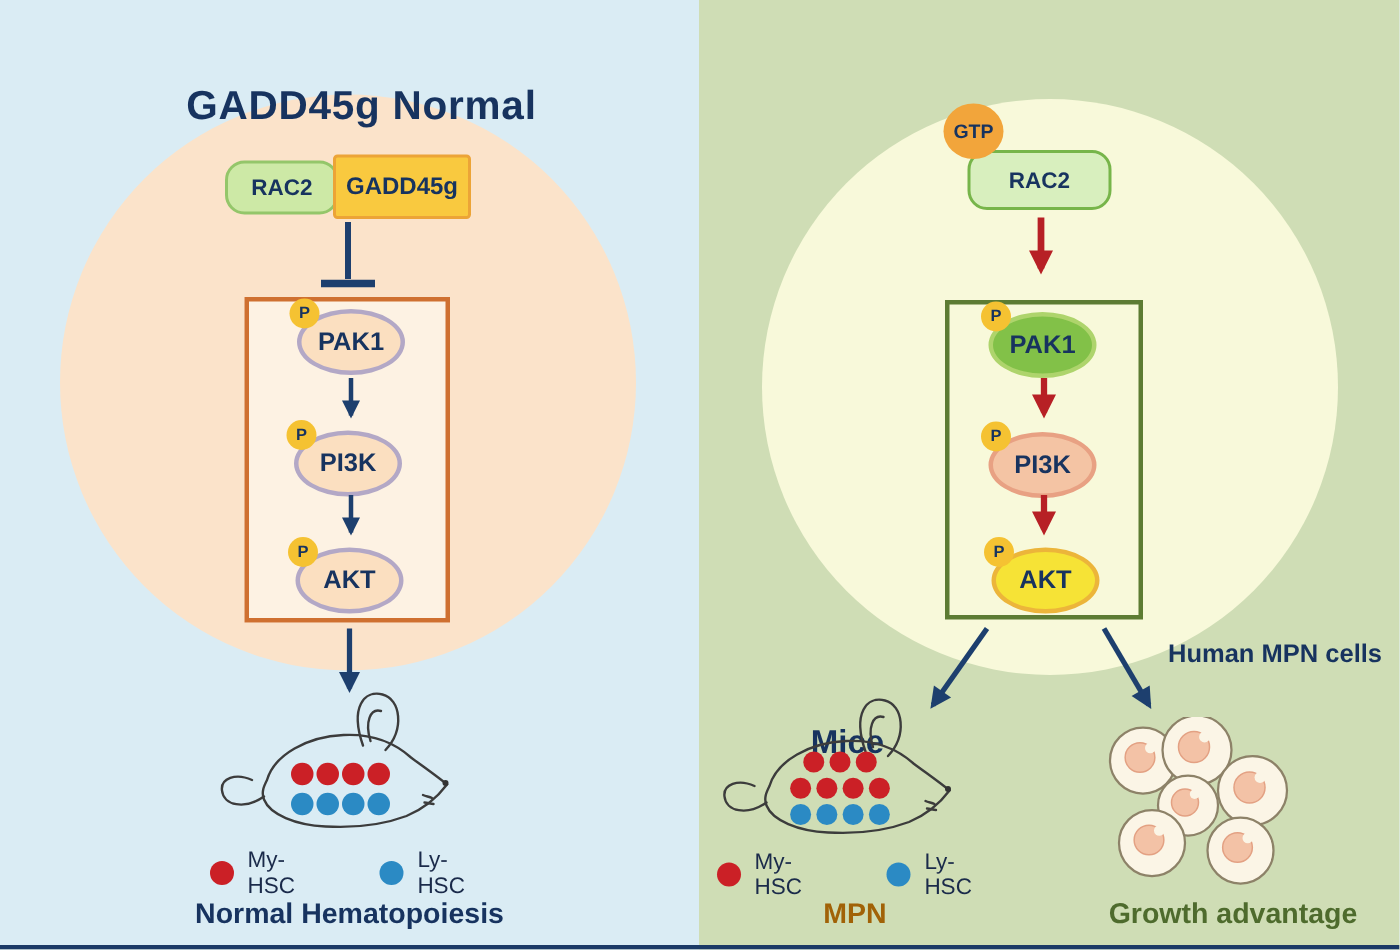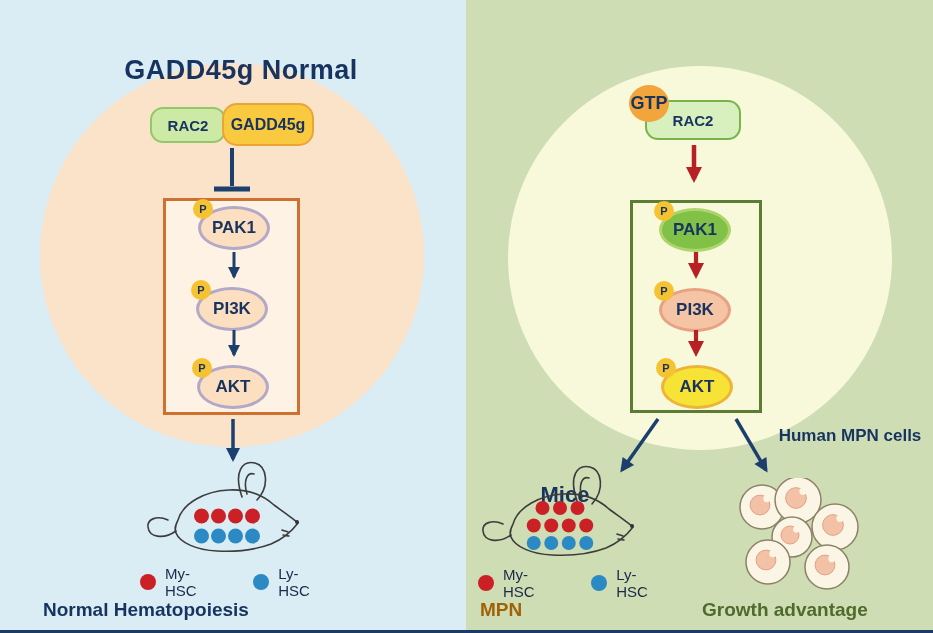--- a/index.html
+++ b/index.html
@@ -9,23 +9,23 @@
   #panel-left{left:0;width:466px;background:#daecf4;}
   #panel-right{left:466px;width:467px;background:#cfddb5;}
   .halo{position:absolute;border-radius:50%;}
   #halo-left{left:40px;top:63px;width:384px;height:384px;background:#fbe3ca;}
   #halo-right{left:508px;top:66px;width:384px;height:384px;background:#f8f9da;}
   .title{position:absolute;top:16px;width:482px;text-align:center;font-size:27px;font-weight:bold;letter-spacing:.5px;margin-top:39px;}
   #title-left{left:0;color:#17335f;}
   #title-right{left:466px;color:#4e6b2d;}
   .pill{position:absolute;display:flex;align-items:center;justify-content:center;font-weight:bold;color:#17335f;box-sizing:border-box;}
   #rac2-left{left:150px;top:107px;width:76px;height:36px;background:#cde9a6;border:2px solid #94c66a;border-radius:13px;font-size:15px;z-index:3;}
-  #gadd45g-pill{left:222px;top:103px;width:92px;height:43px;background:#f9c93f;border:2px solid #eca437;border-radius:15px;font-size:16px;z-index:4;}
+  #gadd45g-pill{left:222px;top:103px;width:92px;height:43px;background:#f9c93f;border:2px solid #eca437;border-radius:3px;font-size:16px;z-index:4;}
   #rac2-right{left:645px;top:100px;width:96px;height:40px;background:#d8efbe;border:2px solid #77b54a;border-radius:13px;font-size:15px;z-index:3;}
-  #gtp-badge{left:629px;top:85px;width:40px;height:37px;background:#f2a53b;border-radius:50%;font-size:18px;z-index:5;}
+  #gtp-badge{left:629px;top:69px;width:40px;height:37px;background:#f2a53b;border-radius:50%;font-size:13px;z-index:5;}
   .pathway-box{position:absolute;box-sizing:border-box;z-index:2;}
   #box-left{left:163px;top:198px;width:137px;height:217px;border:3px solid #cf7030;background:#fdf2e3;}
   #box-right{left:630px;top:200px;width:132px;height:213px;border:3px solid #5d7c33;background:#f8f9da;}
   .node{position:absolute;width:72px;height:44px;border-radius:50%;display:flex;align-items:center;justify-content:center;font-weight:bold;font-size:17px;color:#17335f;box-sizing:border-box;z-index:5;}
   .node-left{background:#fbdfc0;border:3px solid #b3a8c6;}
   #node-pak1-l{left:198px;top:206px;}
   #node-pi3k-l{left:196px;top:287px;}
   #node-akt-l{left:197px;top:365px;}
   #node-pak1-r{left:659px;top:208px;background:#82c148;border:3px solid #aed46c;}
   #node-pi3k-r{left:659px;top:288px;background:#f4c4a4;border:3px solid #e8a183;}
@@ -35,21 +35,21 @@
   .label{position:absolute;font-weight:bold;}
   #mice-label{left:525px;top:446px;width:80px;text-align:center;font-size:22px;color:#17335f;margin-top:36px;}
   #human-label{left:775px;top:426px;width:150px;text-align:center;font-size:17px;color:#17335f;}
   .legend{position:absolute;display:flex;align-items:center;justify-content:center;gap:9px;font-size:15px;font-weight:normal;color:#1a2a4a;}
   #legend-left{left:140px;top:565px;width:190px;}
   #legend-right{left:478px;top:566px;width:190px;}
   .legend .sp{width:14px;}
   .dot{width:16px;height:16px;border-radius:50%;display:inline-block;}
   .dot-red{background:#cb2026;}
   .dot-blue{background:#2b8ac4;}
-  .caption{position:absolute;top:599px;text-align:left;font-size:19px;font-weight:bold;}
+  .caption{position:absolute;top:599px;text-align:center;font-size:19px;font-weight:bold;}
   #caption-left{left:43px;width:380px;color:#17335f;}
   #caption-mpn{left:480px;width:180px;color:#a16207;}
   #caption-growth{left:702px;width:240px;color:#4e6b2d;}
   .mouse-line{fill:none;stroke:#3c3c3c;stroke-width:1.6;stroke-linecap:round;}
   #bottom-bar{position:absolute;left:0;bottom:0;width:933px;height:3px;background:#1b3a66;z-index:9;}
 </style>
 </head>
 <body>
 
 <div id="stage">

